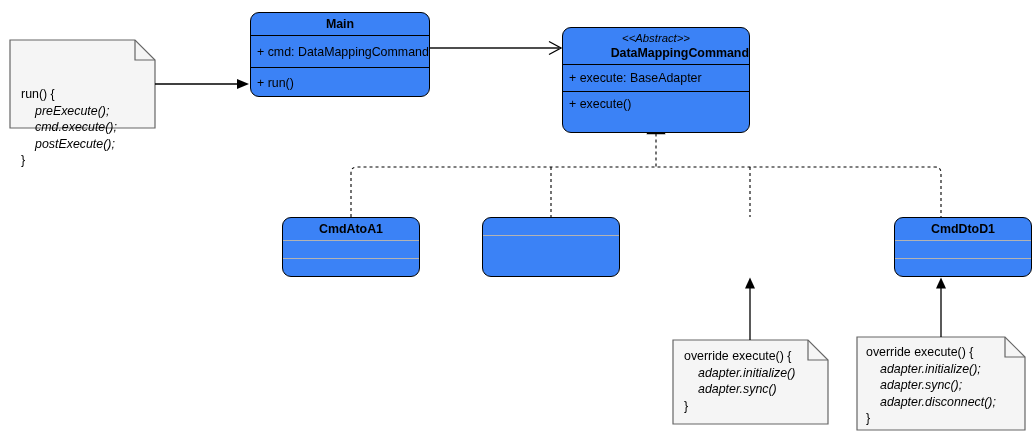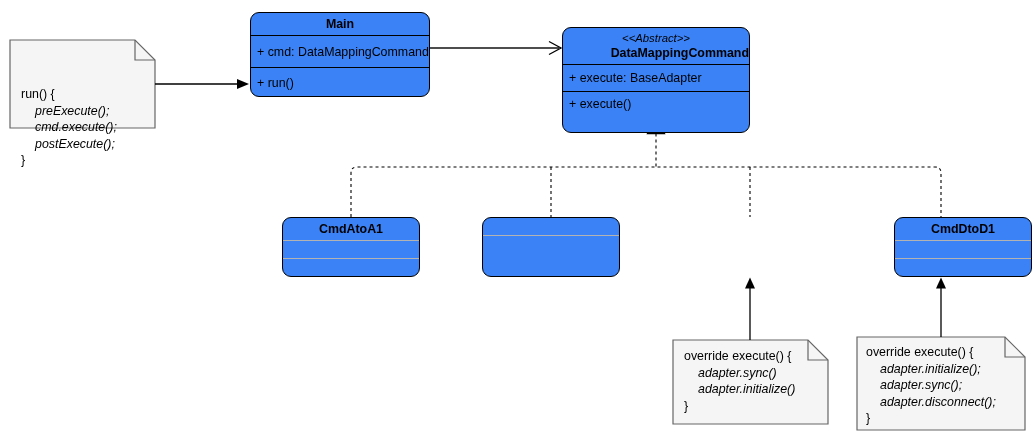--- a/index.html
+++ b/index.html
@@ -78,22 +78,22 @@
 
   <div class="note-text nt1">
     <div>run() {</div>
     <div class="ind">preExecute();</div>
     <div class="ind">cmd.execute();</div>
     <div class="ind">postExecute();</div>
     <div>}</div>
   </div>
   <div class="note-text nt2">
     <div>override execute() {</div>
+    <div class="ind">adapter.initialize()</div>
     <div class="ind">adapter.sync()</div>
-    <div class="ind">adapter.initialize()</div>
     <div>}</div>
   </div>
   <div class="note-text nt3">
     <div>override execute() {</div>
     <div class="ind">adapter.initialize();</div>
     <div class="ind">adapter.sync();</div>
     <div class="ind">adapter.disconnect();</div>
     <div>}</div>
   </div>
 

